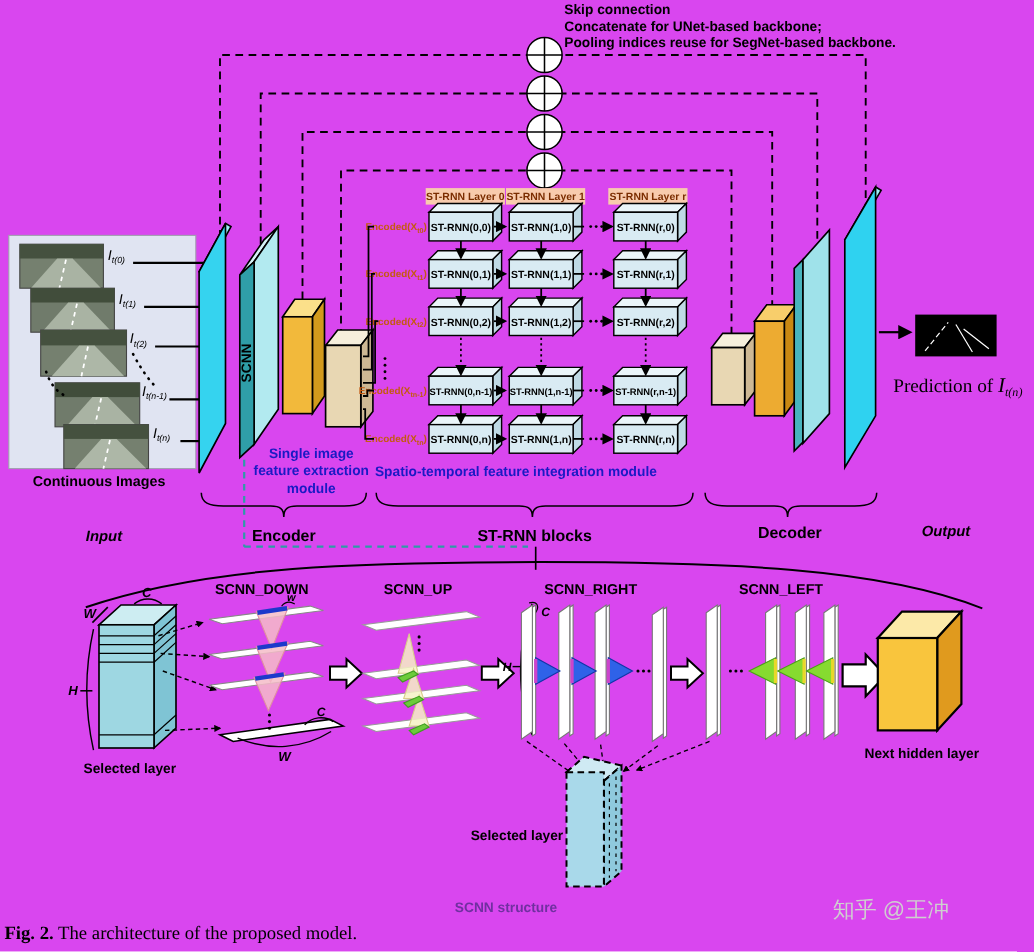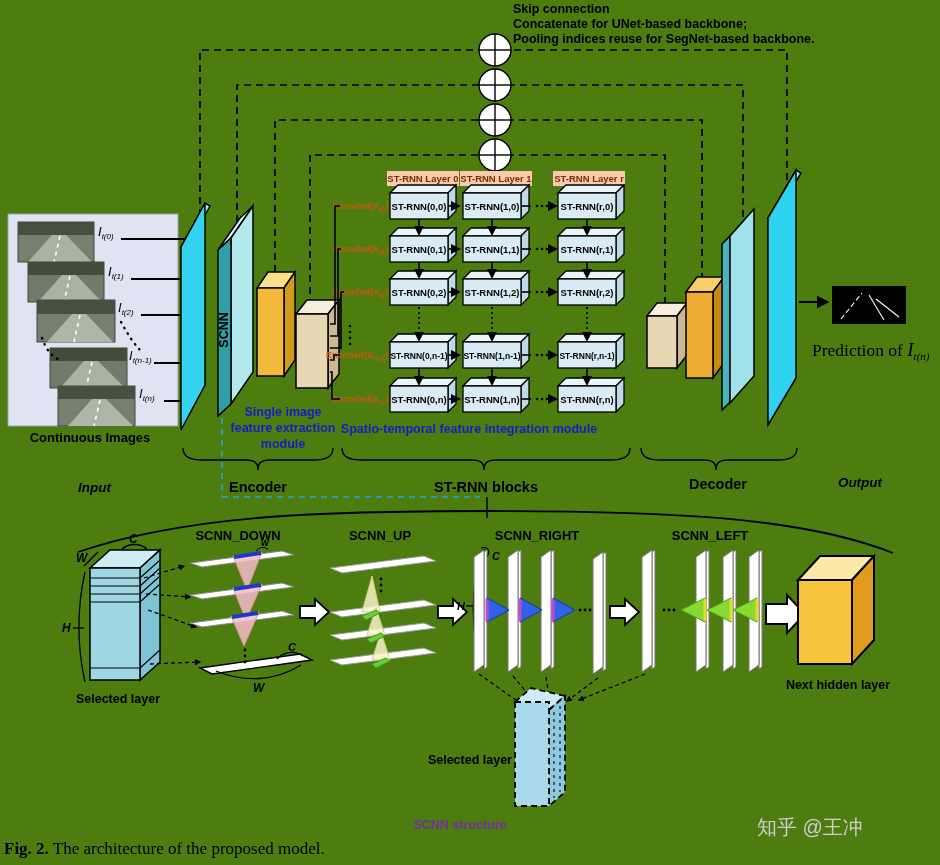--- a/index.html
+++ b/index.html
@@ -1,16 +1,16 @@
 <!DOCTYPE html>
 <html><head>
 <meta charset="utf-8">
 <style>
   html,body{margin:0;padding:0;background:#ffffff;}
-  .stage{position:relative;width:940px;height:865px;background:#4d7c0f;overflow:hidden;}
+  .stage{position:relative;width:940px;height:865px;background:#d946ef;overflow:hidden;}
   svg{display:block;}
   text{font-family:"Liberation Sans",sans-serif;fill:#000;}
   .serif{font-family:"Liberation Serif",serif;}
   .b{font-weight:bold;}
   .i{font-style:italic;}
   .blue{fill:#1A1AC4;}
   .enc{fill:#C55A11;}
   .hdr{fill:#7B2D00;}
   .purple{fill:#7030A0;}
   .wm{fill:#CFCFCF;}

